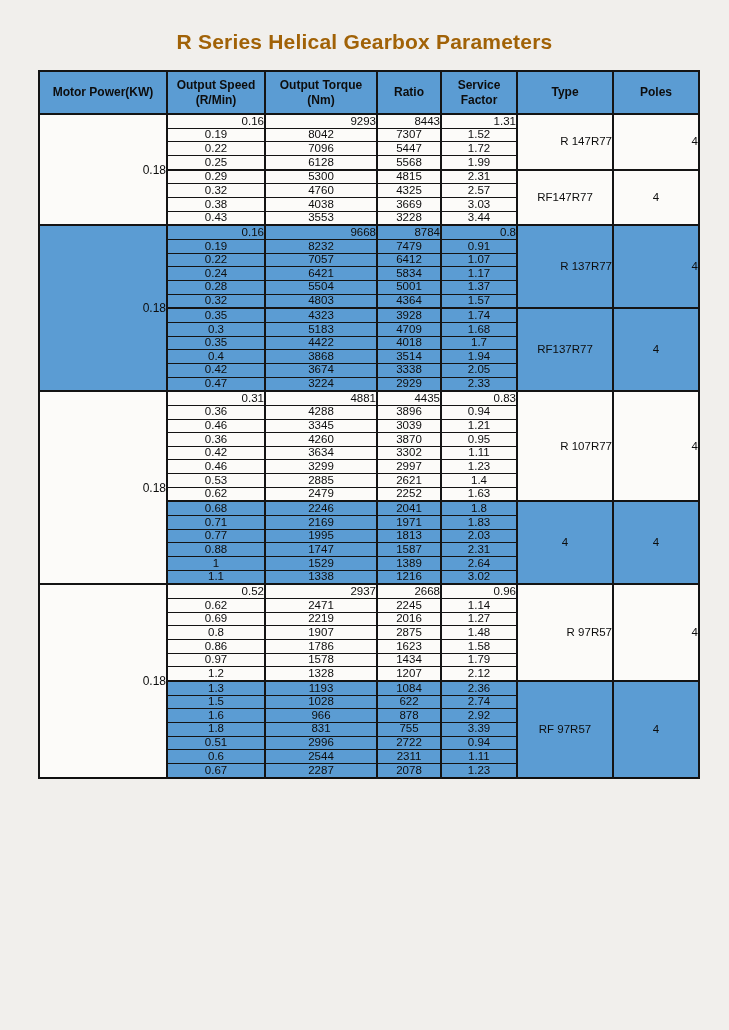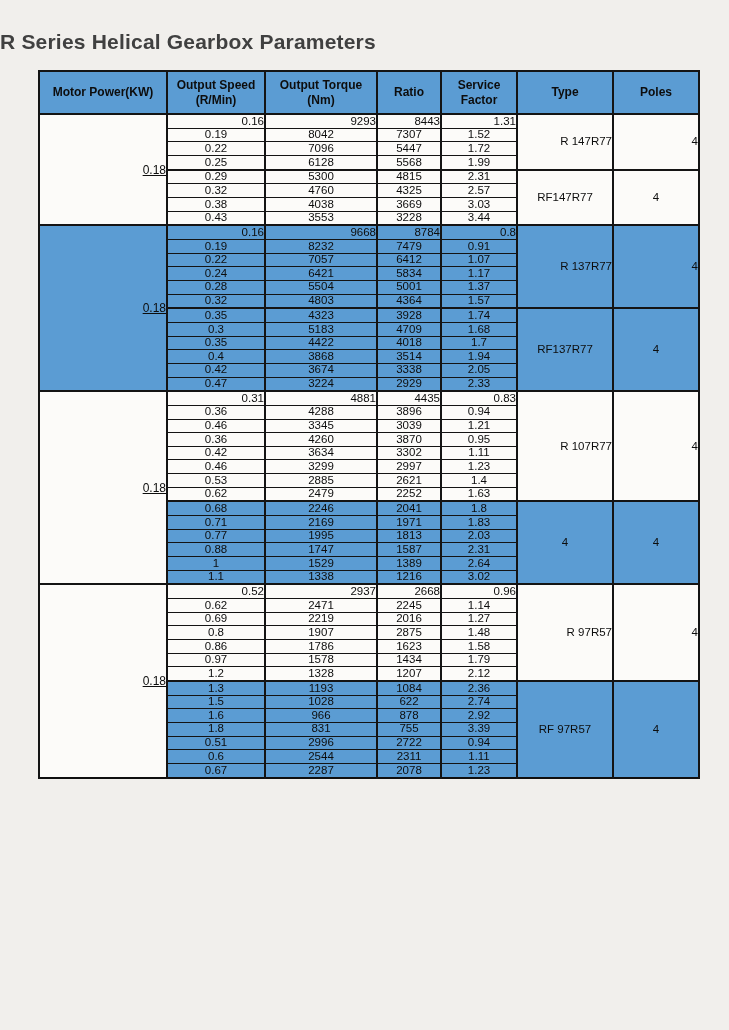--- a/index.html
+++ b/index.html
@@ -9,25 +9,25 @@
     background: #f1efec;
     font-family: "Liberation Sans", sans-serif;
     color: #0d0d0d;
     overflow: hidden;
   }
   .page { position: relative; width: 729px; height: 1030px; }
   .title {
     position: absolute;
     top: 30px; left: 0; width: 100%;
     margin: 0;
-    text-align: left;
+    text-align: center;
     font-size: 21px;
     font-weight: bold;
     letter-spacing: 0.2px;
-    color: #404040;
+    color: #a16207;
   }
   table.gearbox {
     position: absolute;
     left: 38px; top: 70px;
     width: 660px; height: 709px;
     border-collapse: collapse;
     table-layout: fixed;
     background: #fcfbf9;
     border: 2px solid #0f0f0f;
   }
@@ -54,21 +54,21 @@
     font-weight: bold;
     line-height: 1.25;
     white-space: pre-line;
     border-bottom-width: 2px;
     border-top-width: 2px;
   }
   tbody td { font-size: 11.5px; line-height: 1; }
   tr.section-start td { border-top-width: 2px; text-align: right; }
   tr.group-start td { border-top-width: 2px; }
   tr.hl td { background: var(--accent, #5b9cd3); }
-  td.power-cell { background: #fcfbf9; font-size: 12px; text-decoration: underline; }
+  td.power-cell { background: #fcfbf9; font-size: 12px; }
   td.type-cell, td.poles-cell { font-size: 11.5px; }
 </style>
 </head>
 <body>
 
 <div class="page">
   <h1 class="title">R Series Helical Gearbox Parameters</h1>
 
   <table class="gearbox">
     <colgroup>

